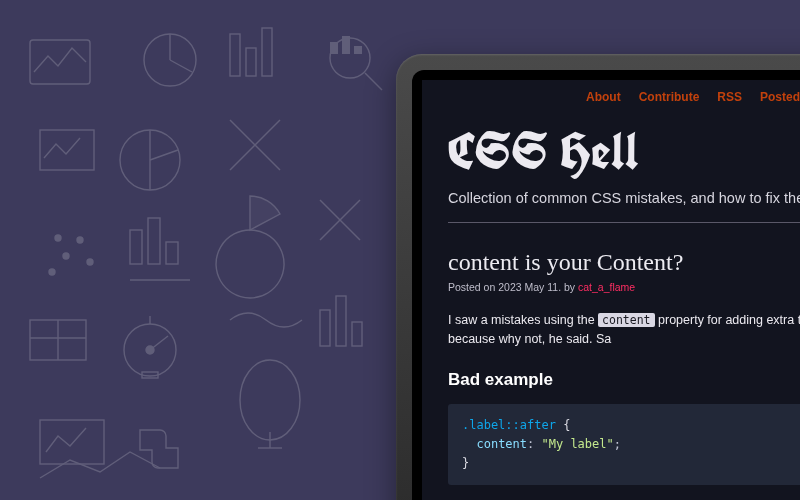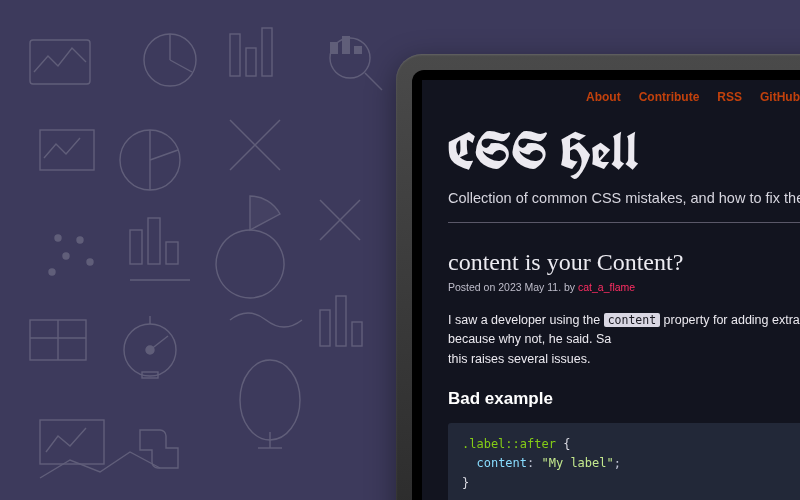--- a/index.html
+++ b/index.html
@@ -112,21 +112,21 @@
   .codeblock {
     background: #222838;
     border-radius: 3px;
     margin-top: 14px;
     padding: 12px 14px;
     font-family: ui-monospace, "SFMono-Regular", Menlo, Consolas, monospace;
     font-size: 12px;
     line-height: 1.6;
     white-space: pre;
   }
-  .t-sel  { color: #84cc16; }
+  .t-sel  { color: #0ea5e9; }
   .t-key  { color: #89ddff; }
   .t-str  { color: #c3e88d; }
   .t-punc { color: #c0c4d4; }
   .t-plain{ color: #dcdce4; }
 </style>
 </head>
 <body>
 
 <div class="pattern">
   <svg viewBox="0 0 800 500" xmlns="http://www.w3.org/2000/svg" stroke="#ffffff" stroke-width="1.4" fill="none">
@@ -189,36 +189,35 @@
 
 <div class="device">
   <div class="bezel">
 
     <div class="screen">
 
       <nav class="topnav">
         <a>About</a>
         <a>Contribute</a>
         <a>RSS</a>
-        <a>GitHub</a>
+        <a>Posted</a>
 
       </nav>
 
       <h1 class="logo">CSS Hell</h1>
       <p class="tagline">Collection of common CSS mistakes, and how to fix them</p>
       <hr class="hr">
 
       <h2 class="post-title">content is your Content?</h2>
       <p class="post-meta">
         <span>Posted on </span><span>2023 May 11.</span><span> by </span><a>cat_a_flame</a>
       </p>
 
       <p class="post-body">
-        <span>I saw a developer using the </span><code class="inline-code">content</code><span> property for adding extra text to a label, because why not, he said. Sa</span><br>
-        <span>this raises several issues.</span>
+        <span>I saw a mistakes using the </span><code class="inline-code">content</code><span> property for adding extra text to a label, because why not, he said. Sa</span><br>
       </p>
 
       <h3 class="section-h">Bad example</h3>
 
       <div class="codeblock"><span class="t-sel">.label::after</span><span class="t-plain"> {</span>
 <span class="t-plain">  </span><span class="t-key">content</span><span class="t-punc">: </span><span class="t-str">"My label"</span><span class="t-punc">;</span>
 <span class="t-plain">}</span></div>
 
     </div>
   </div>

